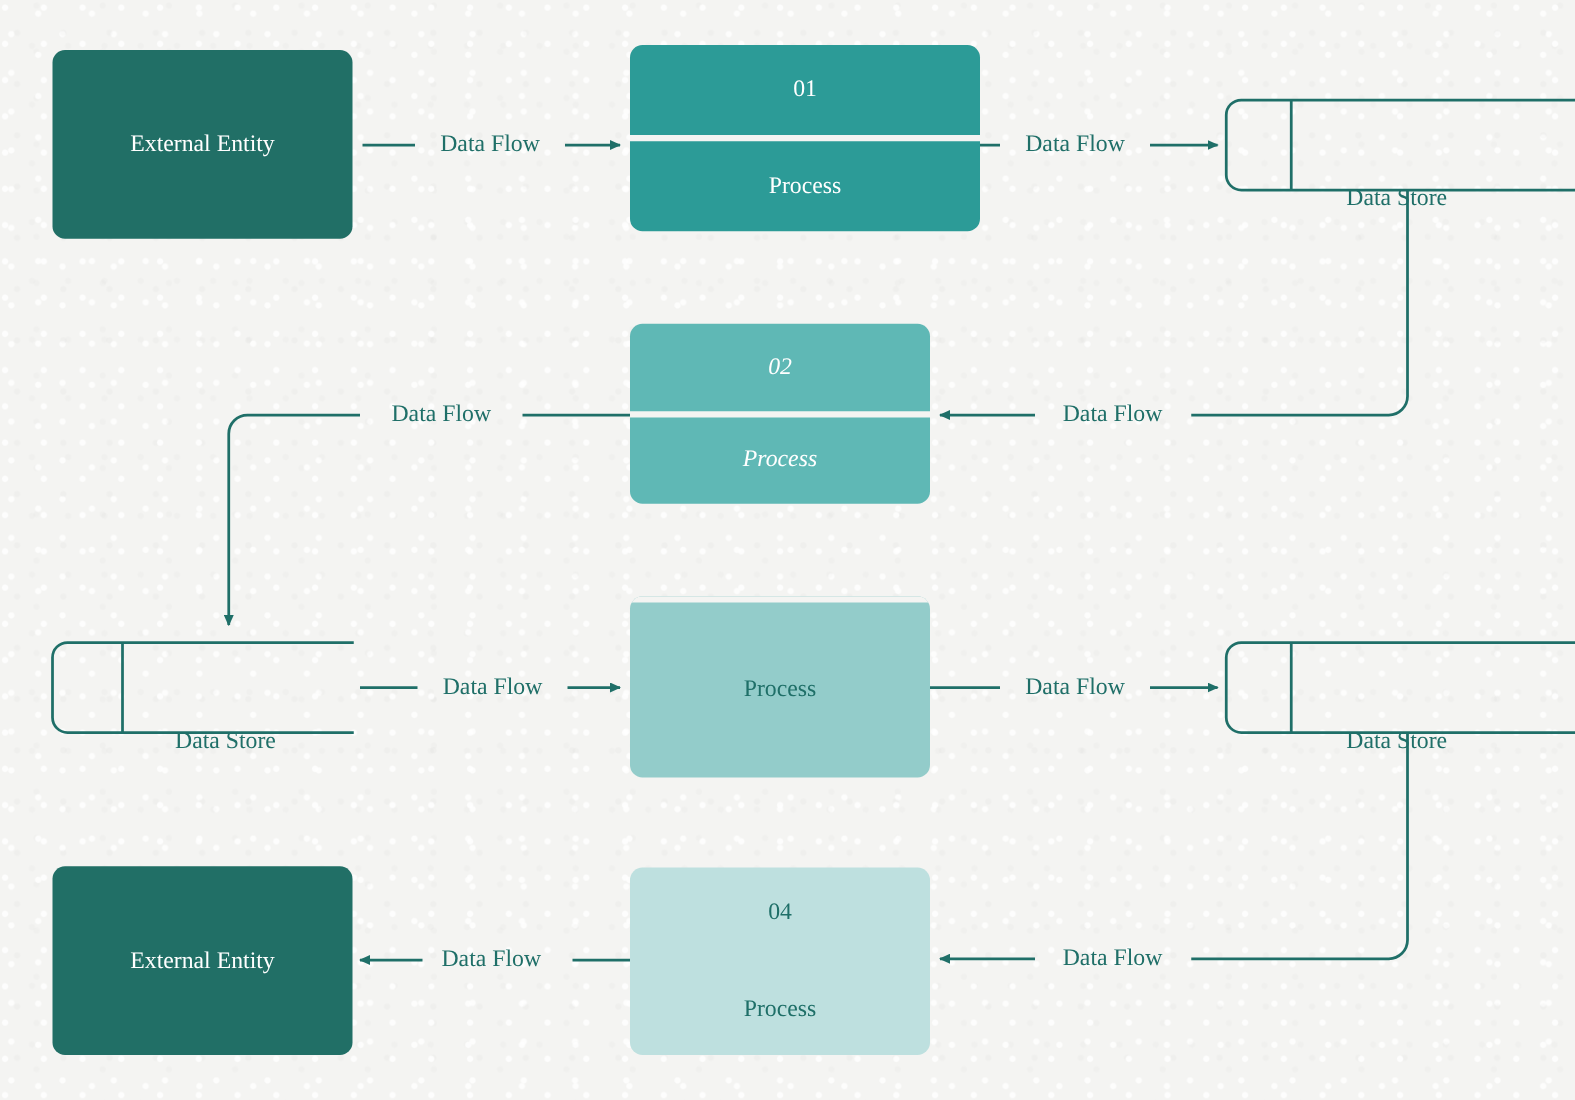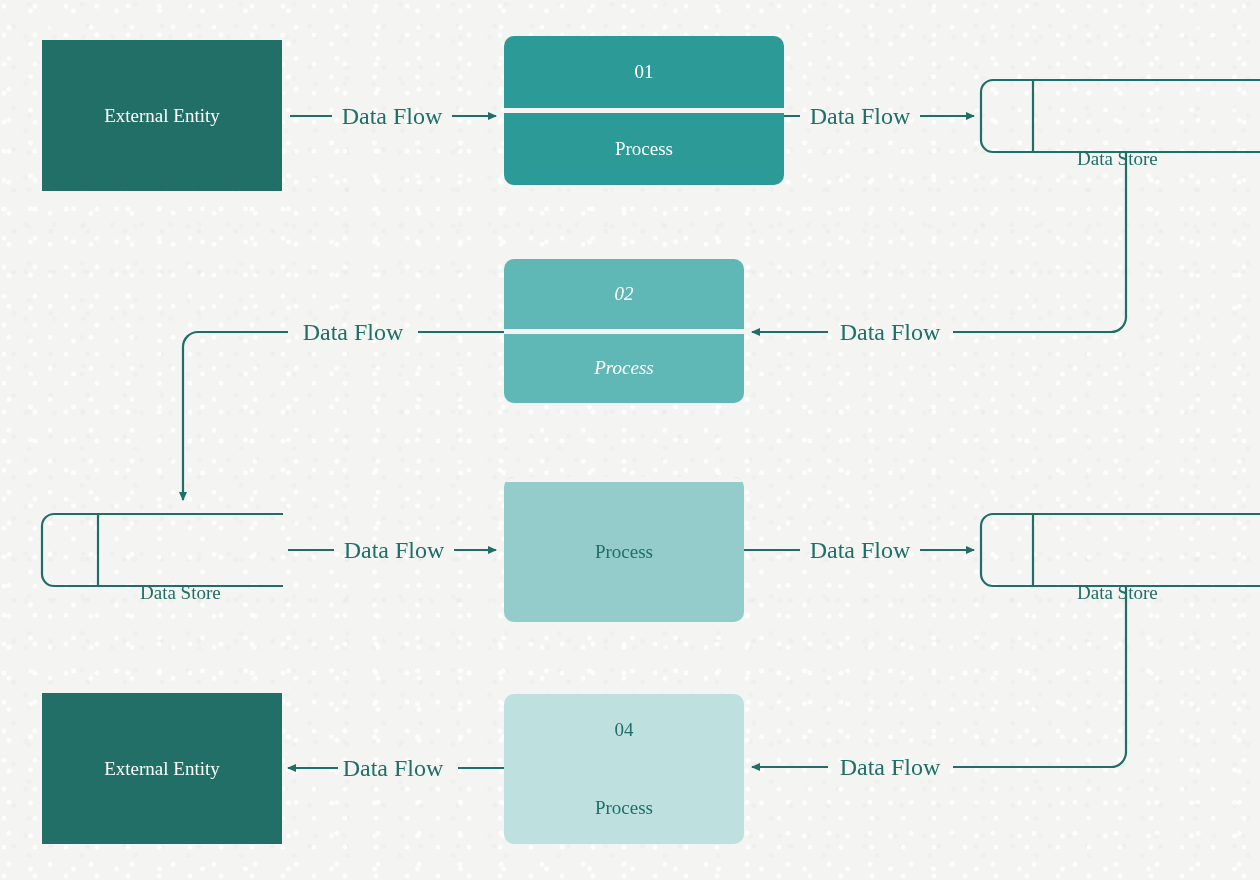--- a/index.html
+++ b/index.html
@@ -28,21 +28,21 @@
     left: 0;
     top: 0;
     width: 1260px;
     height: 880px;
   }
   .node {
     position: absolute;
     box-sizing: border-box;
   }
   .entity {
-    border-radius: 0;
+    border-radius: 10px;
     display: flex;
     align-items: center;
     justify-content: center;
     color: #ffffff;
     font-size: 19px;
   }
   .process {
     border-radius: 10px;
     overflow: hidden;
     display: flex;
@@ -65,21 +65,21 @@
     align-items: center;
     margin-top: 44px;
   }
   .store .store-label {
     position: absolute;
     font-size: 19px;
     white-space: nowrap;
   }
   .flow-label {
     position: absolute;
-    font-size: 24px;
+    font-size: 19px;
     color: #1f6f68;
     white-space: nowrap;
     background: transparent;
     transform: translate(-50%, -50%);
     padding: 0 4px;
   }
 </style>
 </head>
 <body>
 

